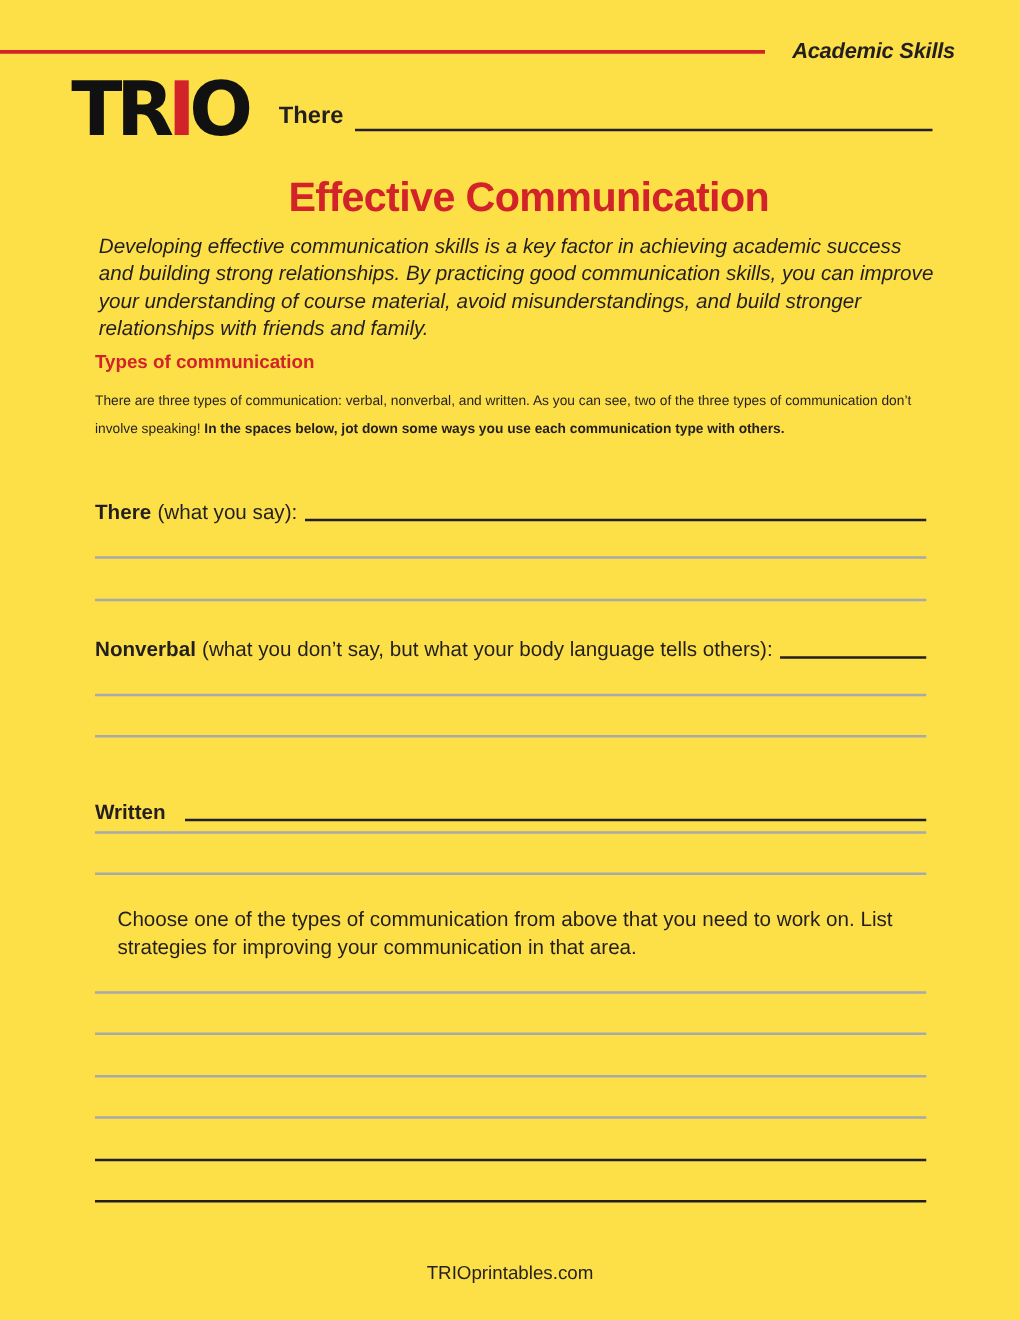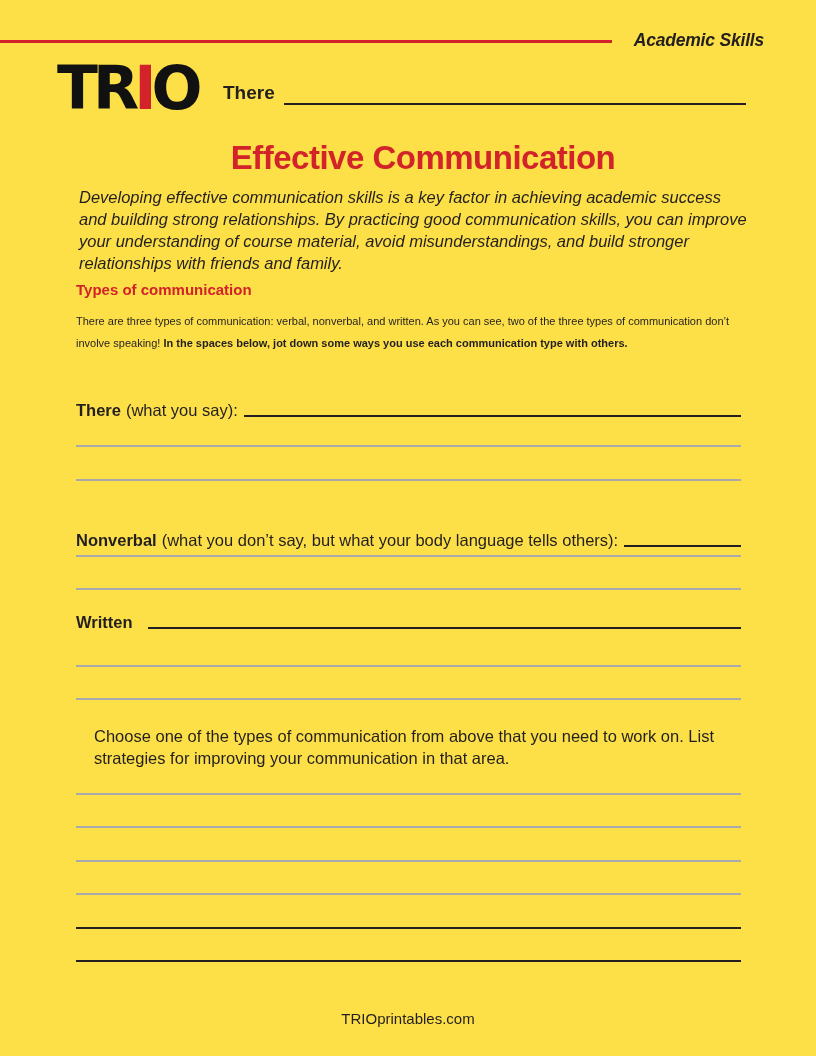--- a/index.html
+++ b/index.html
@@ -97,22 +97,22 @@
     position: absolute;
     left: 76px;
     width: 665px;
     display: flex;
     align-items: flex-end;
     font-size: 16.5px;
     line-height: 20px;
     white-space: nowrap;
   }
   .prompt-row.verbal    { top: 400px; }
-  .prompt-row.nonverbal { top: 510px; margin-top: 20px; }
-  .prompt-row.written   { top: 612px; }
+  .prompt-row.nonverbal { top: 510px; }
+  .prompt-row.written   { top: 640px; }
   .prompt-label { font-weight: bold; }
   .prompt-desc { margin-left: 5px; }
   .inline-line {
     flex: 1 1 auto;
     height: 1.6px;
     background: var(--ink-black);
     margin-left: 6px;
     margin-bottom: 3px;
   }
   .inline-line.gap-left { margin-left: 15px; }

